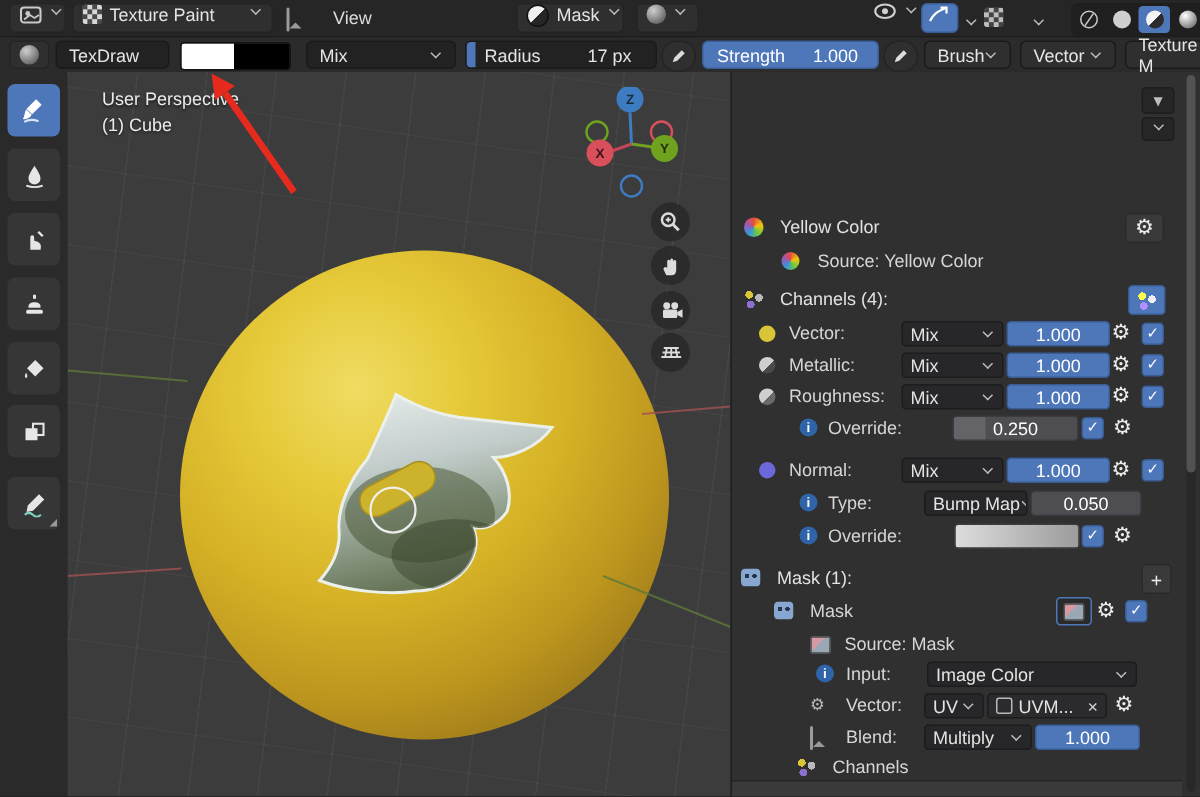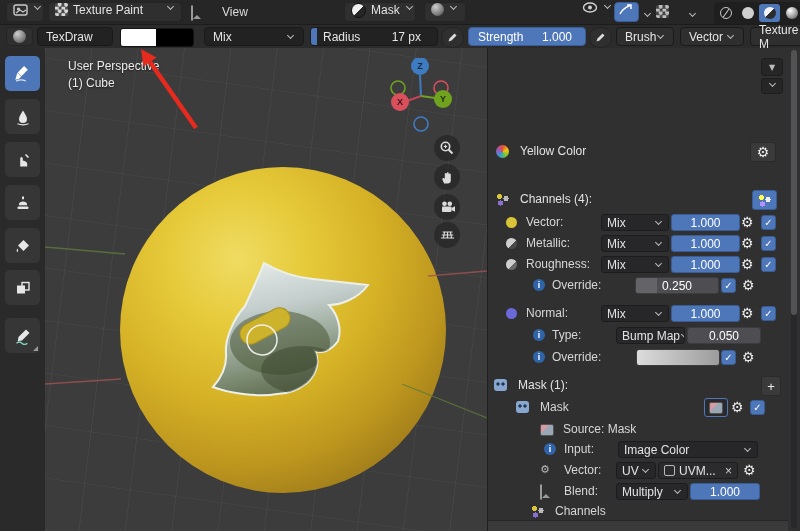--- a/index.html
+++ b/index.html
@@ -353,20 +353,24 @@
         <span class="chev" style="top:-2px"></span>
       </div>
 
     <div class="prow" style="top:94px">
       <span class="abs icon-wheel" style="left:8px;top:3px"></span>
       <span class="pl" style="left:32px;color:#e2e2e2">Yellow Color</span>
       <div class="sqbtn" style="left:262px;width:26px;top:0">
           <span class="gear" style="position:static">⚙</span>
         </div>
     </div>
+    <div class="prow" style="top:117px">
+      <span class="abs icon-wheel" style="left:33px;top:3px;width:12px;height:12px"></span>
+      <span class="pl" style="left:57px">Source: Yellow Color</span>
+    </div>
 
     <div class="prow" style="top:142px">
       <span class="abs icon-dots" style="left:8px;top:3px"></span>
       <span class="pl" style="left:32px;color:#e2e2e2">Channels (4):</span>
       <div class="sqbtn" style="left:264px;width:25px;top:0;background:#4e77ba;border-color:#3a5c94">
         <span class="icon-dots" style="filter:brightness(1.3)"></span>
       </div>
     </div>
 
     <div class="prow" style="top:165px">

